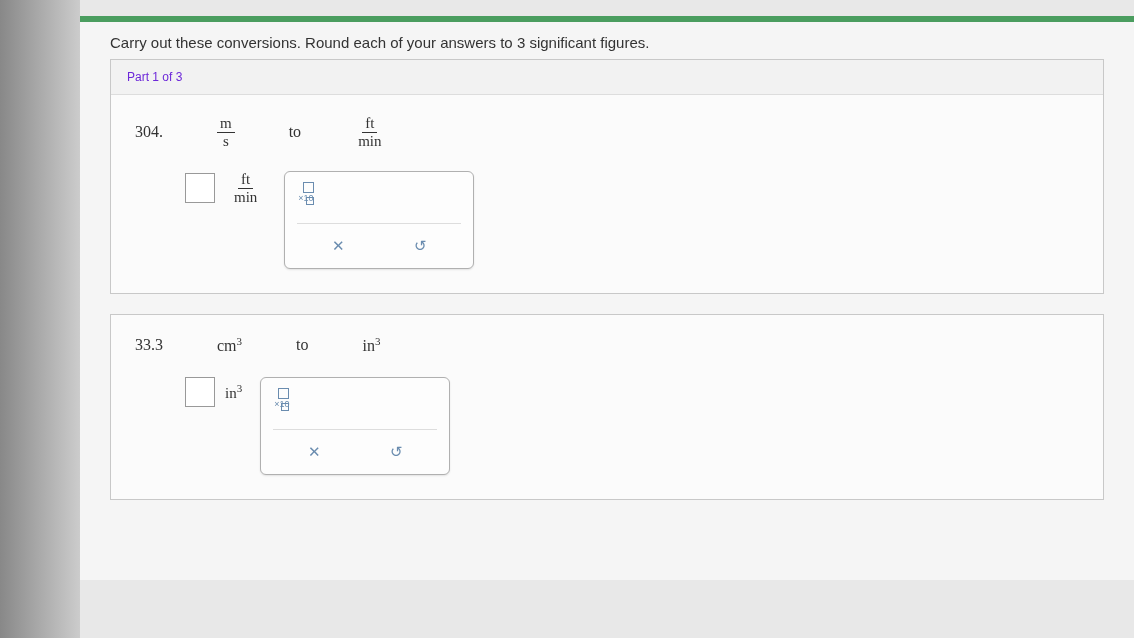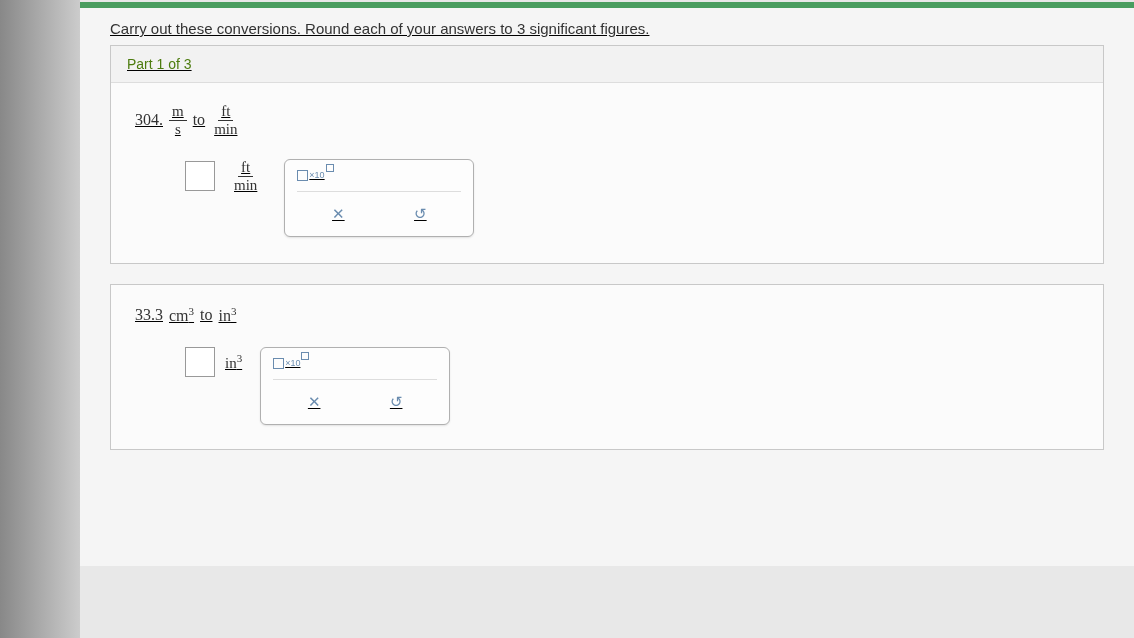--- a/index.html
+++ b/index.html
@@ -6,25 +6,24 @@
     body {
       font-family: Arial, sans-serif;
       background: #e8e8e8;
       width: 1134px;
       height: 638px;
       overflow: hidden;
       position: relative;
     }
     .page-container {
       background: #f5f5f5;
-      margin: 2px 0 0 80px;
+      margin: 16px 0 0 80px;
       width: 1054px;
       height: 564px;
       position: relative;
-      text-decoration: underline;
     }
     .left-shadow {
       position: absolute;
       left: 0; top: 0;
       width: 80px;
       height: 638px;
       background: linear-gradient(to right, #888, #ccc);
     }
     .green-bar {
       height: 6px;
@@ -44,36 +43,37 @@
     }
     .note .bolditalic { font-weight: bold; font-style: italic; }
     .part-box {
       margin: 0 30px 20px 30px;
       border: 1px solid #c8c8c8;
       background: #fbfbfb;
     }
     .part-header {
       padding: 10px 16px;
       border-bottom: 1px solid #ddd;
-      font-size: 14px;
-      color: #4d7c0f;
+      font-size: 12px;
+      color: #6d28d9;
       background: #f2f2f2;
     }
     .part-body {
       padding: 20px 24px 24px 24px;
       position: relative;
       min-height: 180px;
     }
     .problem-line {
       display: flex;
       align-items: center;
       font-size: 16px;
       color: #333;
       margin-bottom: 22px;
       font-family: 'Times New Roman', serif;
+      gap: 48px;
     }
     .frac {
       display: inline-flex;
       flex-direction: column;
       align-items: center;
       font-size: 15px;
       margin: 0 6px;
       font-family: 'Times New Roman', serif;
     }
     .frac .num { border-bottom: 1px solid #333; padding: 0 3px; line-height: 1.1; }
@@ -108,23 +108,24 @@
       padding: 10px 12px;
       box-shadow: 0 1px 2px rgba(0,0,0,0.1);
     }
     .tool-row1 {
       display: flex;
       align-items: center;
       margin-bottom: 10px;
     }
     .sci-notation {
       display: flex;
-      align-items: flex-start;
+      align-items: flex-end;
       font-size: 10px;
       color: #6a8caf;
+      flex-direction: column;
     }
     .sci-box {
       width: 11px;
       height: 11px;
       border: 1px solid #6a8caf;
       display: inline-block;
     }
     .sci-sup {
       font-size: 8px;
       position: relative;

